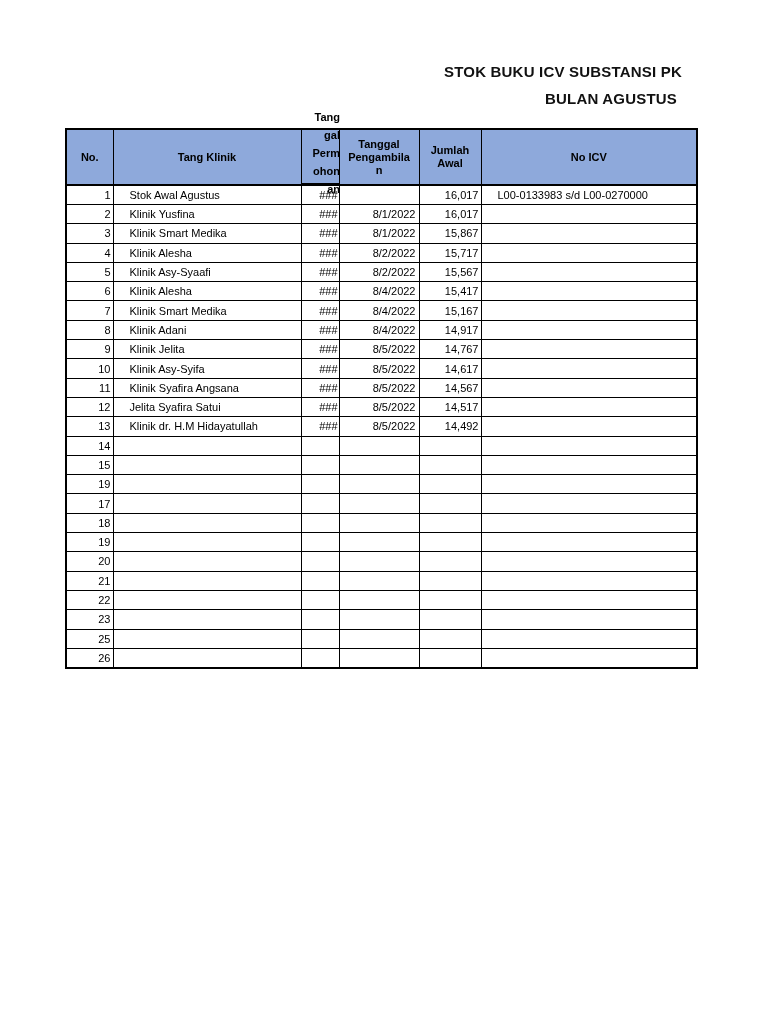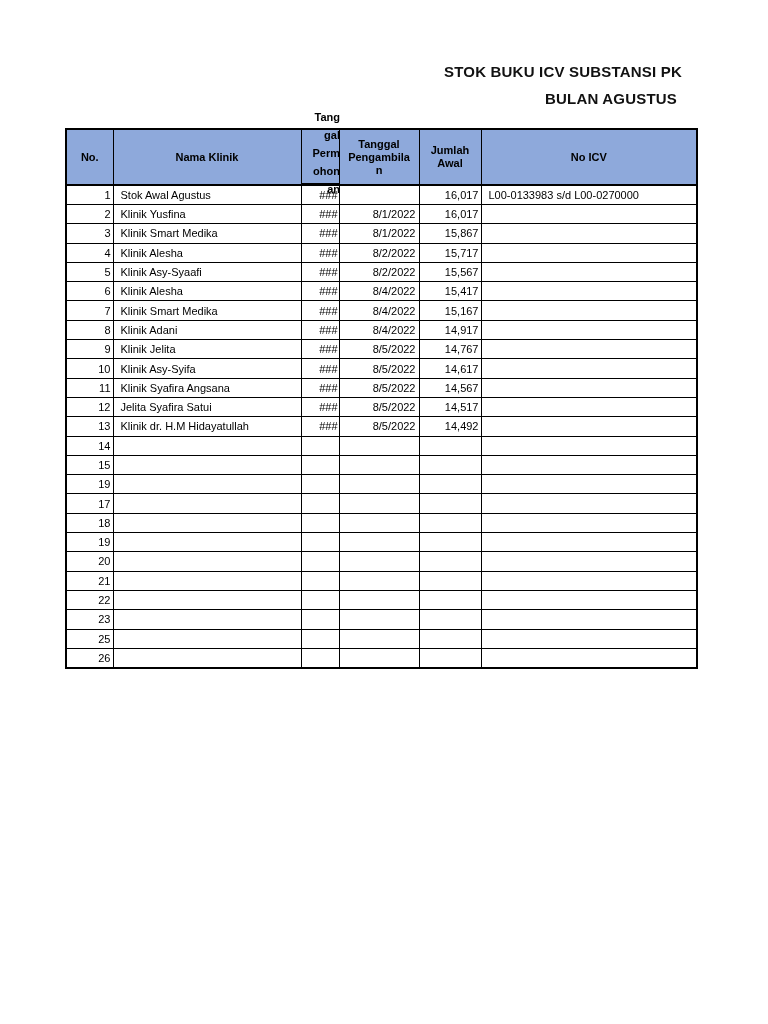--- a/index.html
+++ b/index.html
@@ -26,21 +26,21 @@
                 transform:translate(-50%, calc(-50% - 4px));
                 width:40px; line-height:18px; text-align:right;
                 white-space:pre-line; z-index:2; }
   .perm-bottomline { position:absolute; left:-1px; right:-1px; bottom:-1px;
                      height:2px; background:#000; z-index:3; }
 
   tbody tr { height:19.3px; }
   tbody td { font-size:11px; line-height:18px; padding:0 2px;
              white-space:nowrap; vertical-align:middle; }
   td.a-right  { text-align:right; }
-  td.a-left   { text-align:left;  padding-left:7px; }
+  td.a-left   { text-align:left;  padding-left:16px; }
   td.c-permohonan { text-align:right; padding-right:1px; }
   td.c-pengambilan { padding-right:3px; }
 </style>
 </head>
 <body>
 
 <div id="page">
 
   <div id="title1" class="doc-title">STOK BUKU ICV SUBSTANSI PK</div>
   <div id="title2" class="doc-title">BULAN AGUSTUS</div>
@@ -51,21 +51,21 @@
         <col style="width:47px">
         <col style="width:188px">
         <col style="width:38px">
         <col style="width:80px">
         <col style="width:62px">
         <col style="width:216px">
       </colgroup>
       <thead>
         <tr>
           <th>No.</th>
-          <th>Nama Klinik</th>
+          <th>Tang Klinik</th>
           <th class="col-perm">
             <div class="perm-label">Tang
 gal
 Perm
 ohon
 an</div>
             <div class="perm-bottomline"></div>
           </th>
           <th>Tanggal
 Pengambila

